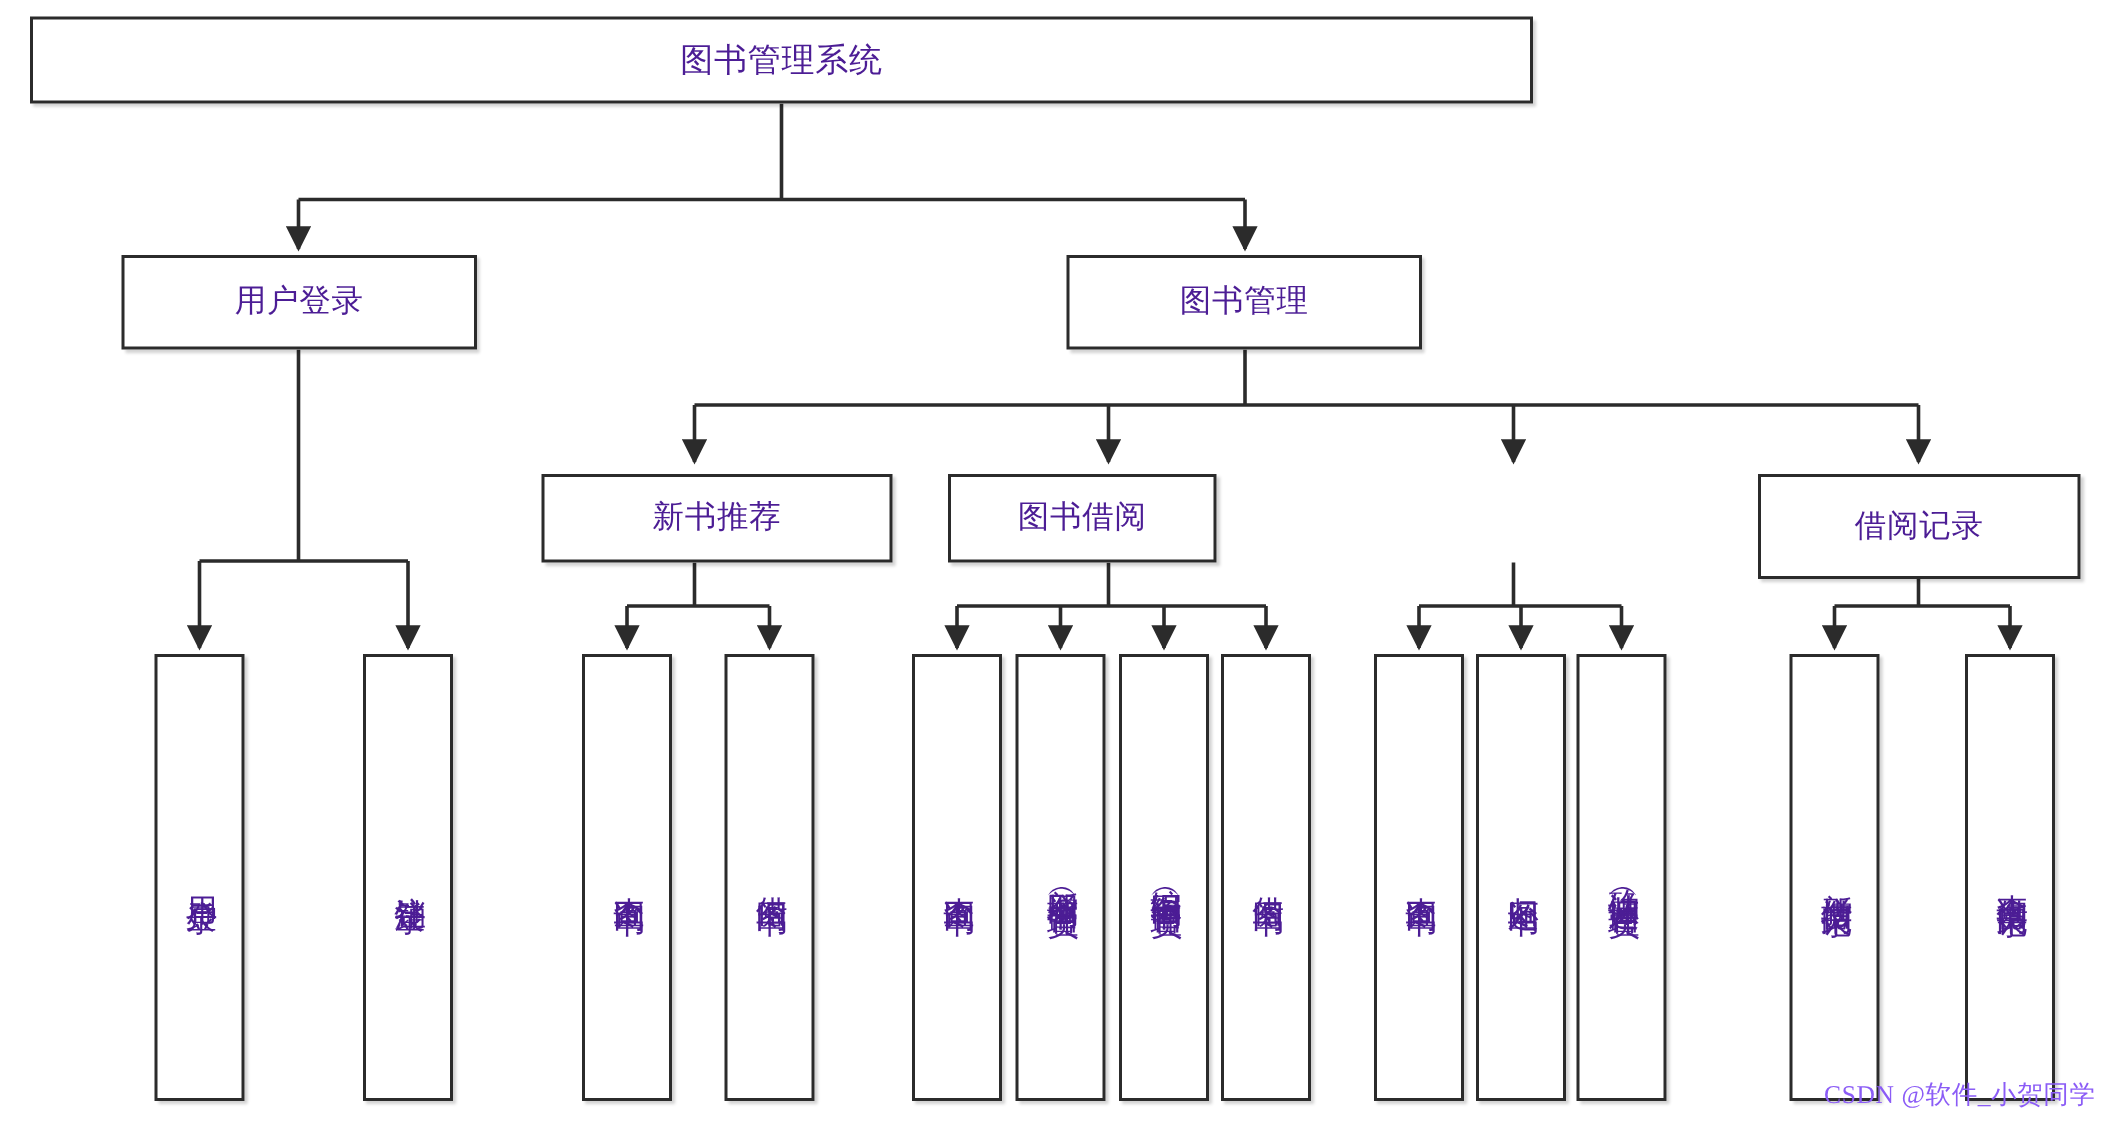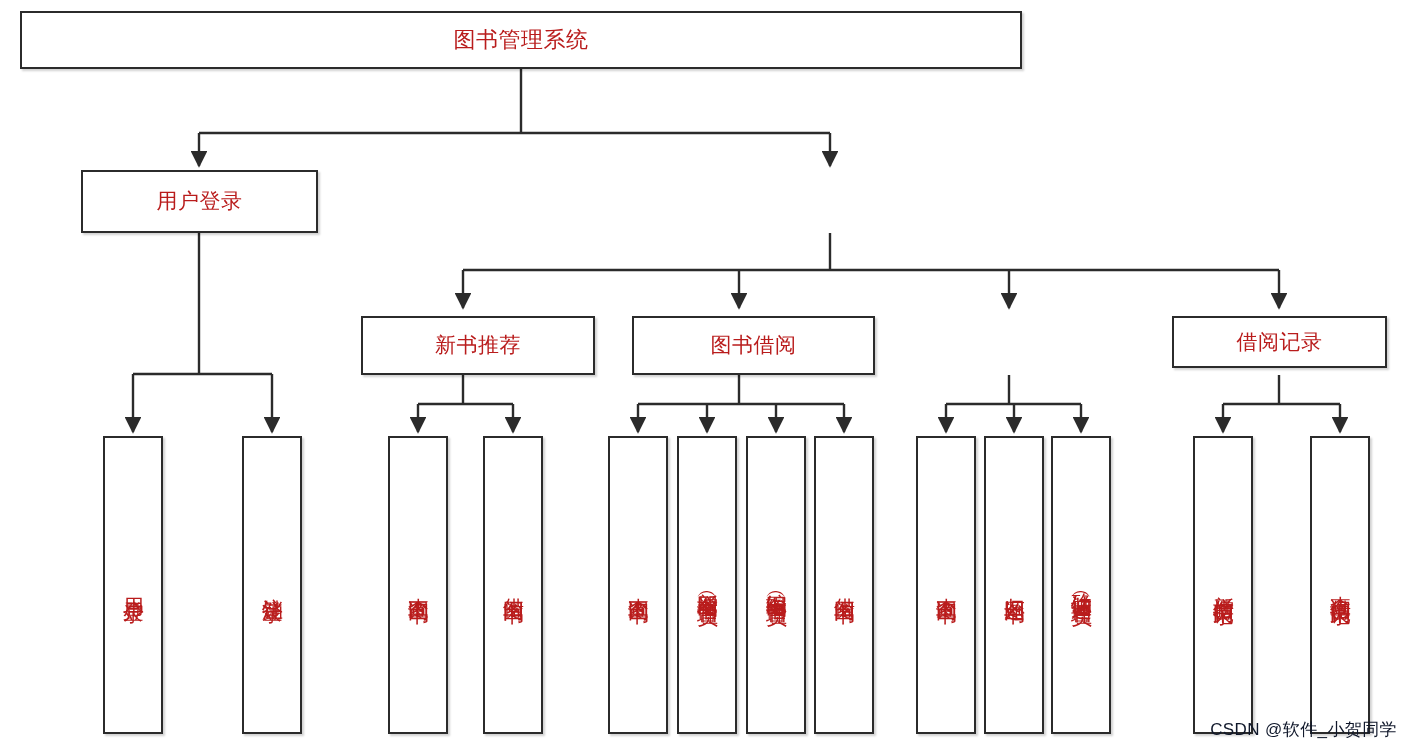--- a/index.html
+++ b/index.html
@@ -29,21 +29,21 @@
     position: absolute;
     box-sizing: border-box;
     background: #ffffff;
     border: 2px solid #2b2b2b;
     display: flex;
     align-items: center;
     justify-content: center;
     box-shadow: 2px 2px 2px rgba(0,0,0,0.18);
   }
   .node .label {
-    color: #b91c1c;
+    color: #4c1d95;
     font-size: 21px;
     line-height: 1.08;
     letter-spacing: 0.5px;
     white-space: nowrap;
     text-align: left;
   }
   .node.h .label {
     font-size: 21px;
   }
   .node.root .label {
@@ -62,24 +62,25 @@
     font-size: 21px;
     line-height: 1.28;
     letter-spacing: 2px;
     white-space: nowrap;
     max-height: 290px;
   }
   .watermark {
     position: absolute;
     right: 8px;
     bottom: 6px;
-    color: #0f172a;
+    color: #8b5cf6;
     font-size: 17px;
     letter-spacing: 0.4px;
     white-space: nowrap;
+    font-family: Liberation Serif, serif;
   }
 </style>
 </head>
 <body>
 
 <div id="canvas">
 
   <svg class="edges" viewBox="0 0 1405 747">
     <defs>
       <marker id="arrow" viewBox="0 0 10 10" refX="9" refY="5" markerWidth="7" markerHeight="7" orient="auto-start-reverse">
@@ -130,28 +131,31 @@
     </g>
   </svg>
 
   <div class="node root h" style="left:20px; top:11px; width:1002px; height:58px;">
     <span class="label">图书管理系统</span>
   </div>
 
   <div class="node h" style="left:81px; top:170px; width:237px; height:63px;">
     <span class="label">用户登录</span>
   </div>
+  <div class="node h" style="left:711px; top:170px; width:237px; height:63px;">
+    <span class="label">图书管理</span>
+  </div>
 
   <div class="node h" style="left:361px; top:316px; width:234px; height:59px;">
     <span class="label">新书推荐</span>
   </div>
-  <div class="node h" style="left:632px; top:316px; width:243px; height:59px;">
+  <div class="node h" style="left:632px; top:316px; width:179px; height:59px;">
     <span class="label">图书借阅</span>
   </div>
-  <div class="node h" style="left:1172px; top:316px; width:215px; height:52px;">
+  <div class="node h" style="left:1172px; top:316px; width:215px; height:70px;">
     <span class="label">借阅记录</span>
   </div>
 
   <div class="node v" style="left:103px; top:436px; width:60px; height:298px;">
     <span class="label">用户登录</span>
   </div>
   <div class="node v" style="left:242px; top:436px; width:60px; height:298px;">
     <span class="label">注销登录</span>
   </div>
 

